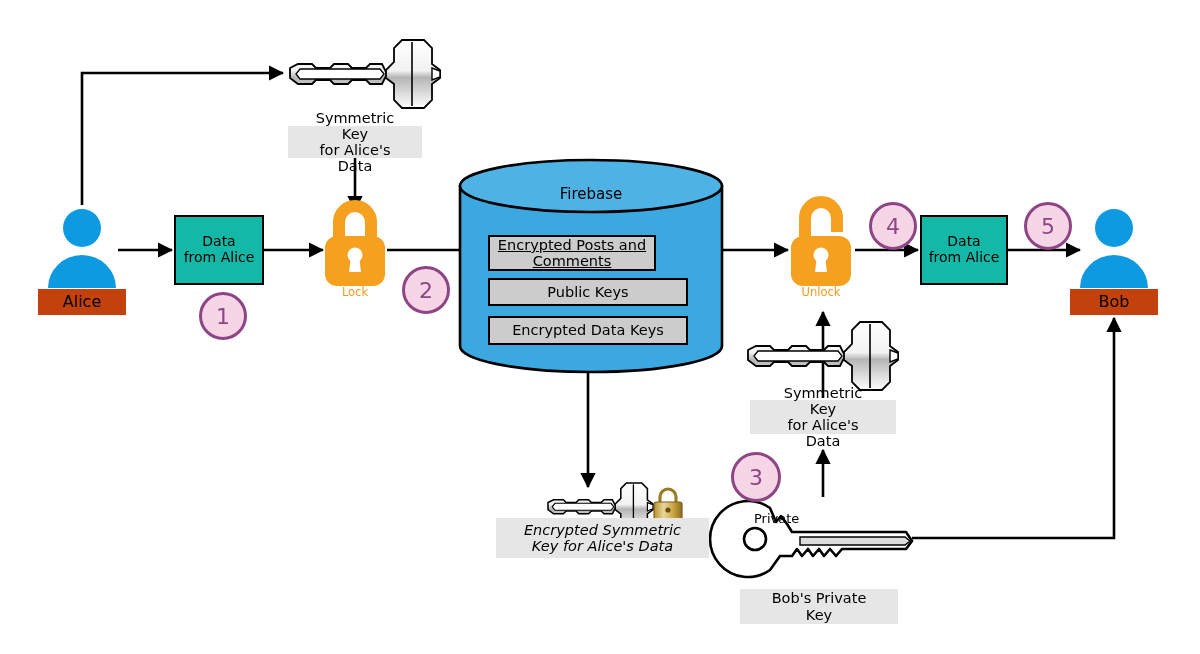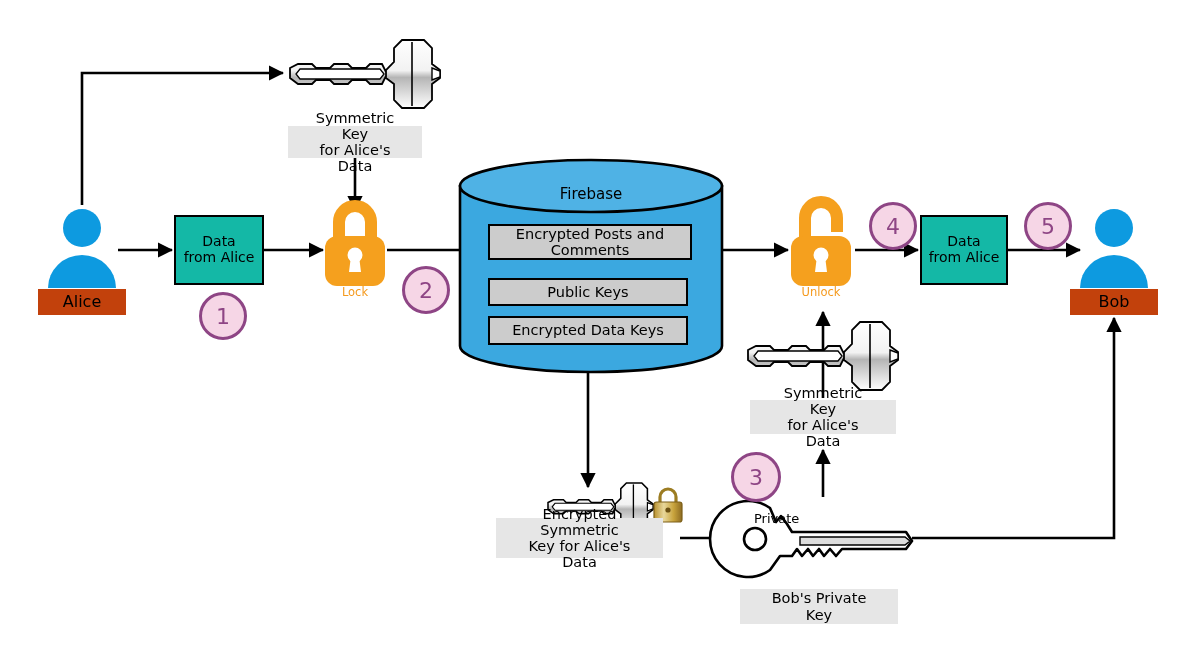--- a/index.html
+++ b/index.html
@@ -229,34 +229,34 @@
 
   <div class="lbl green-box" style="left:920px; top:215px; width:88px; height:70px;">Data
 from Alice</div>
 
   <div class="lbl grey-lbl" style="left:288px; top:126px; width:134px; height:32px;">Symmetric Key
 for Alice's Data</div>
 
   <div class="lbl grey-lbl" style="left:750px; top:400px; width:146px; height:34px;">Symmetric Key
 for Alice's Data</div>
 
-  <div class="lbl grey-lbl" style="left:496px; top:518px; width:167px; height:40px;">Encrypted Symmetric
+  <div class="lbl grey-lbl" style="left:496px; top:518px; width:213px; height:40px;font-style:italic;">Encrypted Symmetric
 Key for Alice's Data</div>
 
   <div class="lbl grey-lbl" style="left:740px; top:589px; width:158px; height:35px;">Bob's Private Key</div>
 
   <div class="privtext" style="left:754px; top:511px;">Private</div>
 
   <div class="lbl" style="left:325px; top:286px; width:60px; font-size:11.5px; color:#f59a1e;">Lock</div>
 
   <div class="lbl" style="left:791px; top:286px; width:60px; font-size:11.5px; color:#f59a1e;">Unlock</div>
 
   <div class="lbl" style="left:491px; top:186px; width:200px; font-size:15px;">Firebase</div>
 
-  <div class="lbl store-box" style="left:488px; top:224px; width:204px; height:36px;">Encrypted Posts and
+  <div class="lbl store-box" style="left:488px; top:235px; width:168px; height:36px;text-decoration:underline;">Encrypted Posts and
 Comments</div>
   <div class="lbl store-box" style="left:488px; top:278px; width:200px; height:28px;">Public Keys</div>
   <div class="lbl store-box" style="left:488px; top:316px; width:200px; height:29px;">Encrypted Data Keys</div>
 
   <div class="num-circle" style="left:199px; top:292px; width:42px; height:42px;">1</div>
   <div class="num-circle" style="left:402px; top:266px; width:42px; height:42px;">2</div>
   <div class="num-circle" style="left:731px; top:452px; width:44px; height:44px;">3</div>
   <div class="num-circle" style="left:869px; top:202px; width:42px; height:42px;">4</div>
   <div class="num-circle" style="left:1024px; top:202px; width:42px; height:42px;">5</div>
 

